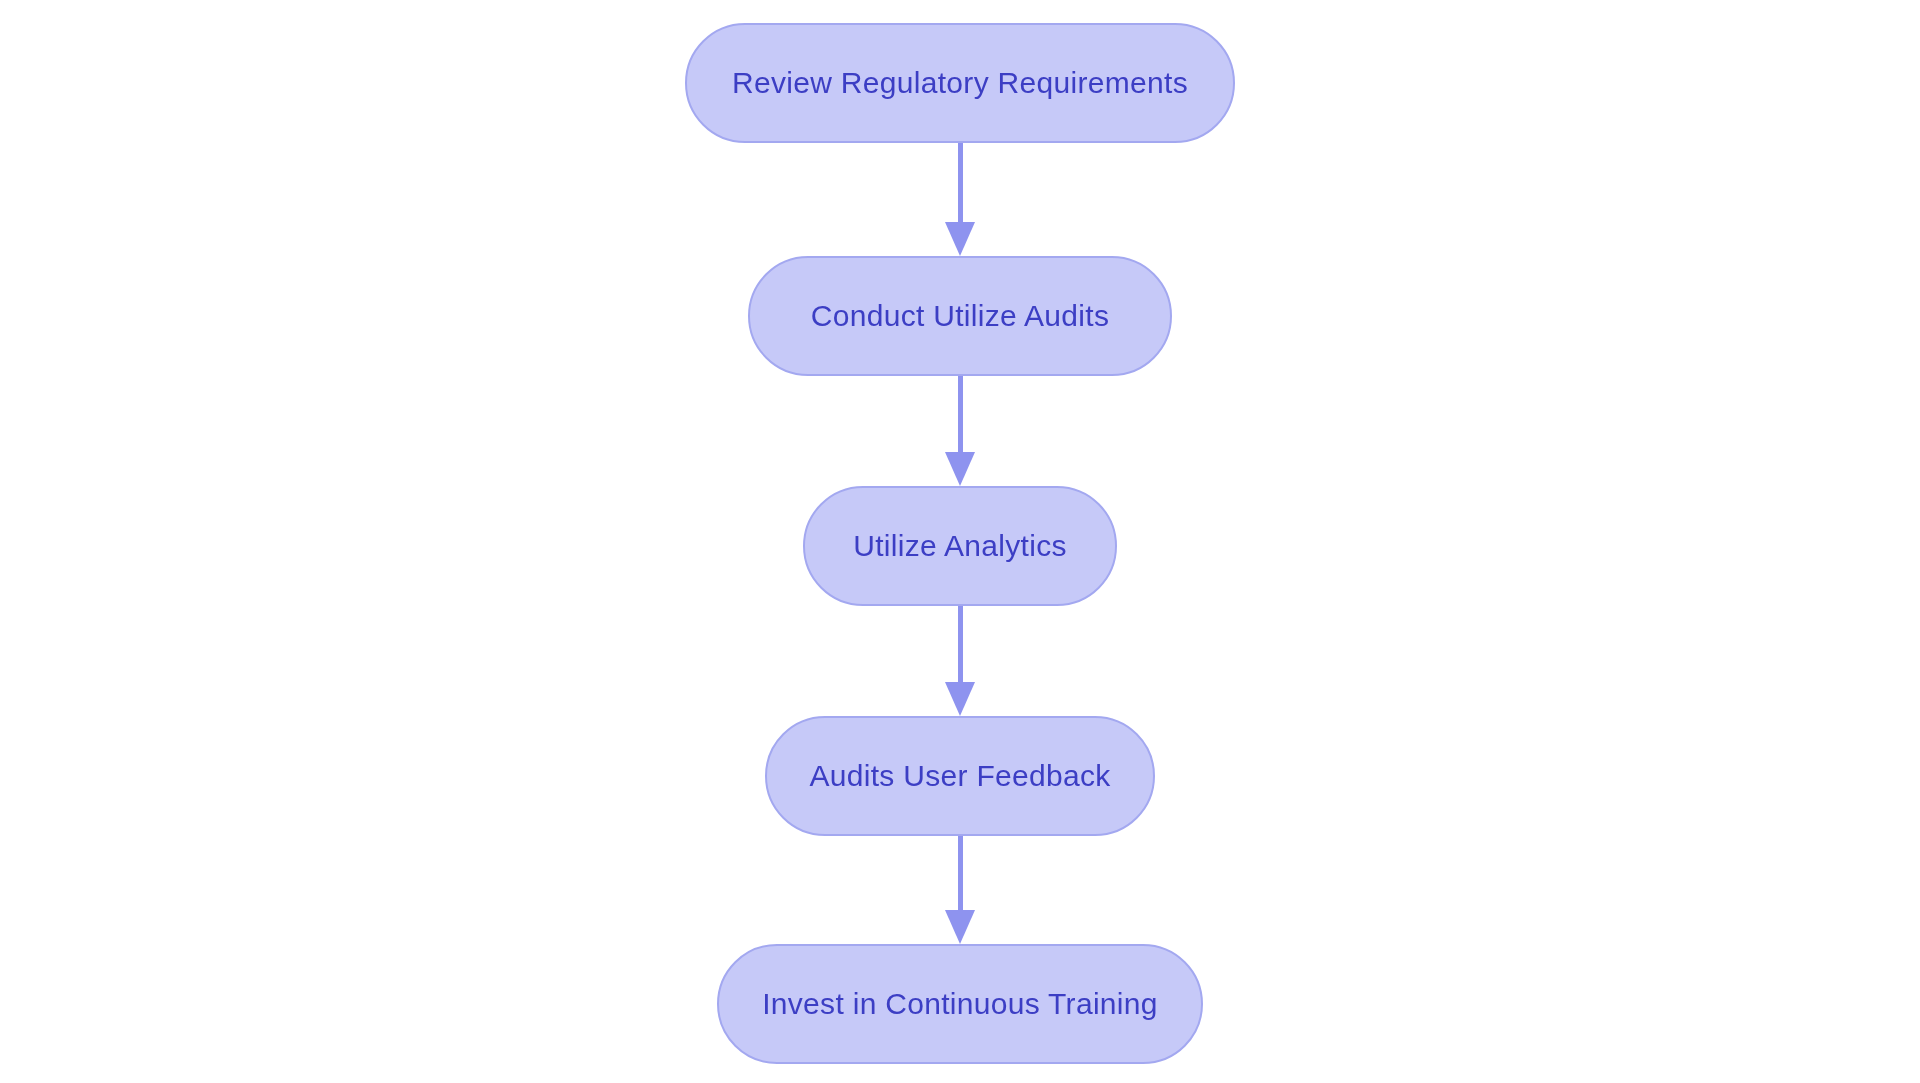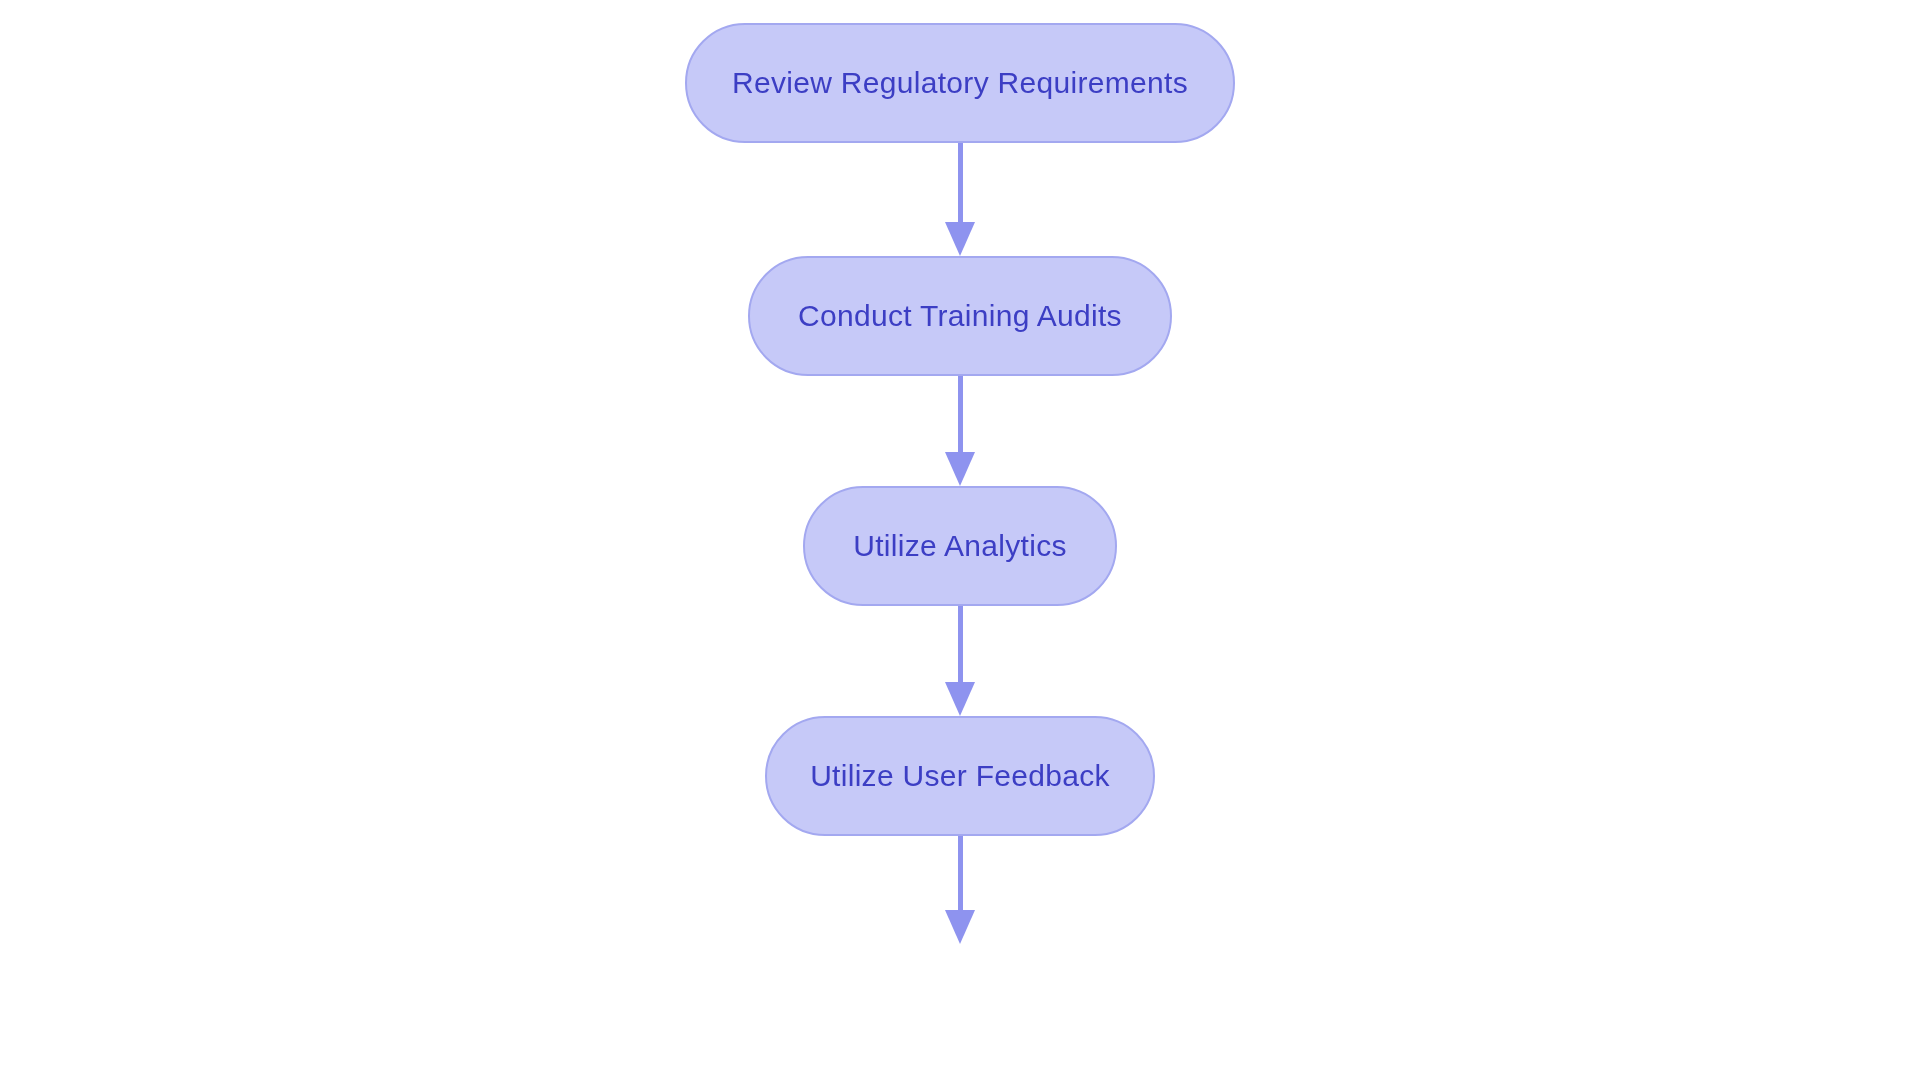--- a/index.html
+++ b/index.html
@@ -78,40 +78,43 @@
   <div class="flow-node w0">
     <span>Review Regulatory Requirements</span>
   </div>
 
   <div class="connector h0">
     <div class="line"></div>
     <div class="head"></div>
   </div>
 
   <div class="flow-node w1">
-    <span>Conduct Training Audits</span>
+    <span>Conduct Utilize Audits</span>
   </div>
 
   <div class="connector h1">
     <div class="line"></div>
     <div class="head"></div>
   </div>
 
   <div class="flow-node w2">
     <span>Utilize Analytics</span>
   </div>
 
   <div class="connector h2">
     <div class="line"></div>
     <div class="head"></div>
   </div>
 
   <div class="flow-node w3">
-    <span>Utilize User Feedback</span>
+    <span>Audits User Feedback</span>
   </div>
 
   <div class="connector h3">
     <div class="line"></div>
     <div class="head"></div>
   </div>
 
+  <div class="flow-node w4">
+    <span>Invest in Continuous Training</span>
+  </div>
 
 </div>
 
 </body></html>

